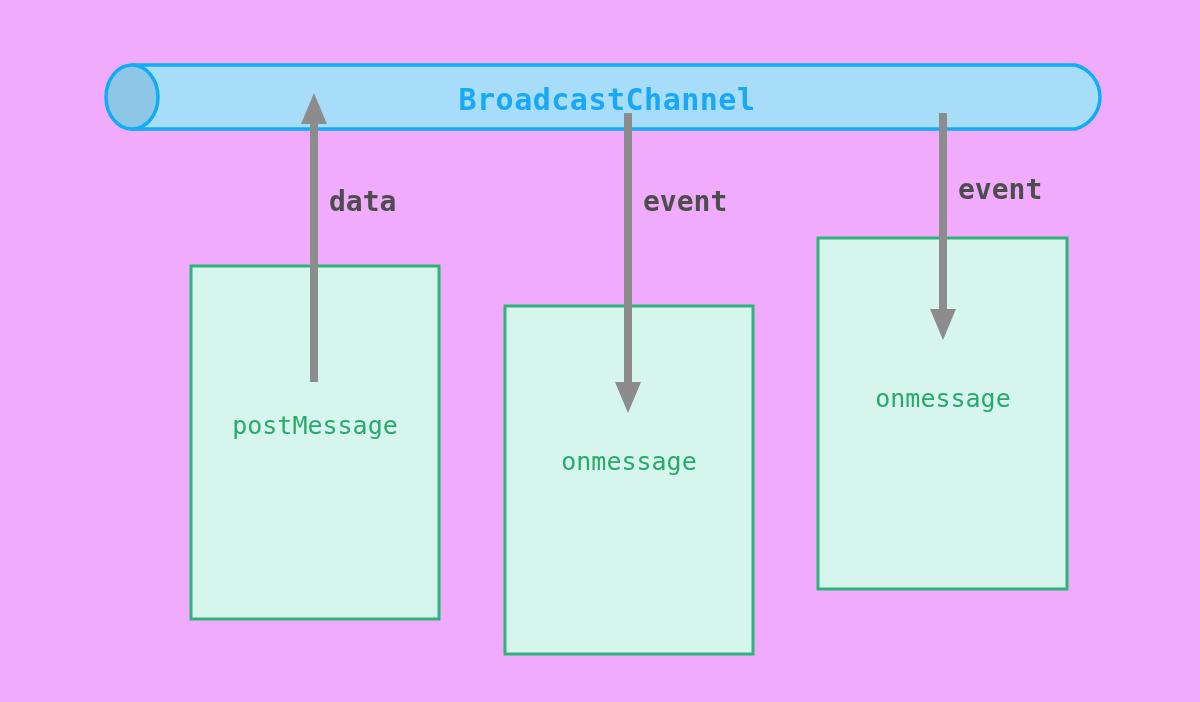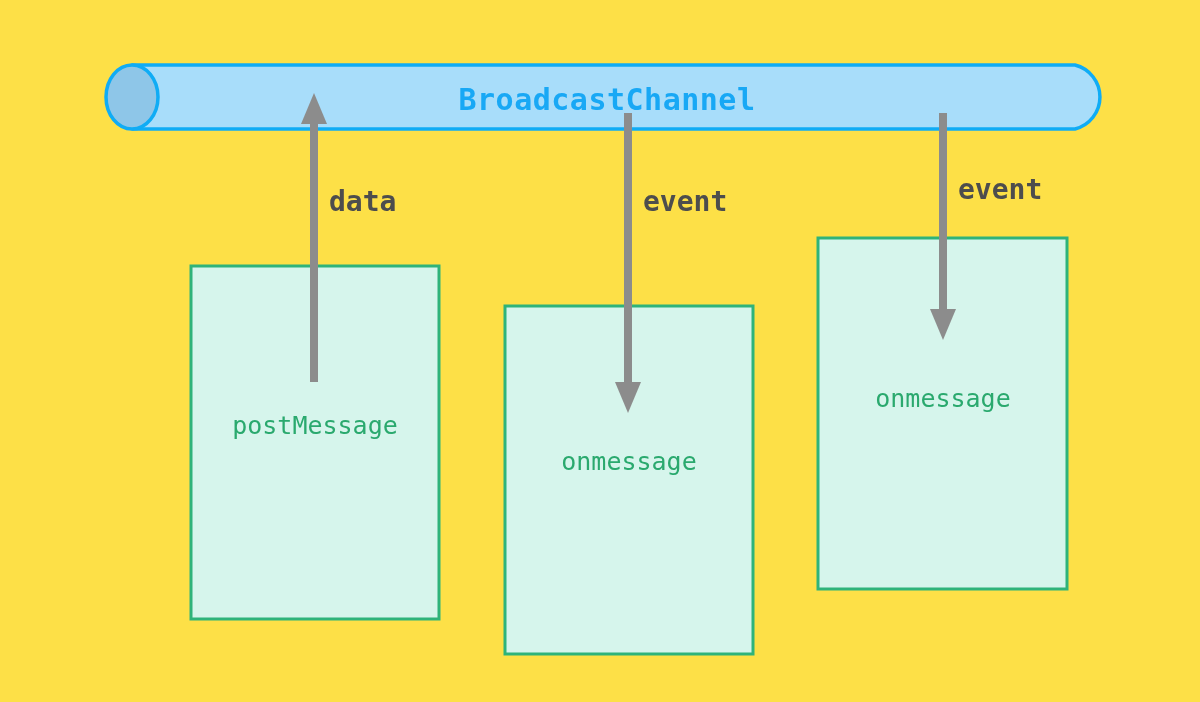--- a/index.html
+++ b/index.html
@@ -8,21 +8,21 @@
     padding: 0;
     background: #ffffff;
   }
   body {
     font-family: "DejaVu Sans Mono", "Liberation Mono", monospace;
   }
   #diagram-root {
     position: relative;
     width: 1200px;
     height: 702px;
-    background: #fde047;
+    background: #f0abfc;
     overflow: hidden;
   }
   svg.layer {
     position: absolute;
     left: 0;
     top: 0;
     width: 1200px;
     height: 702px;
   }
   

